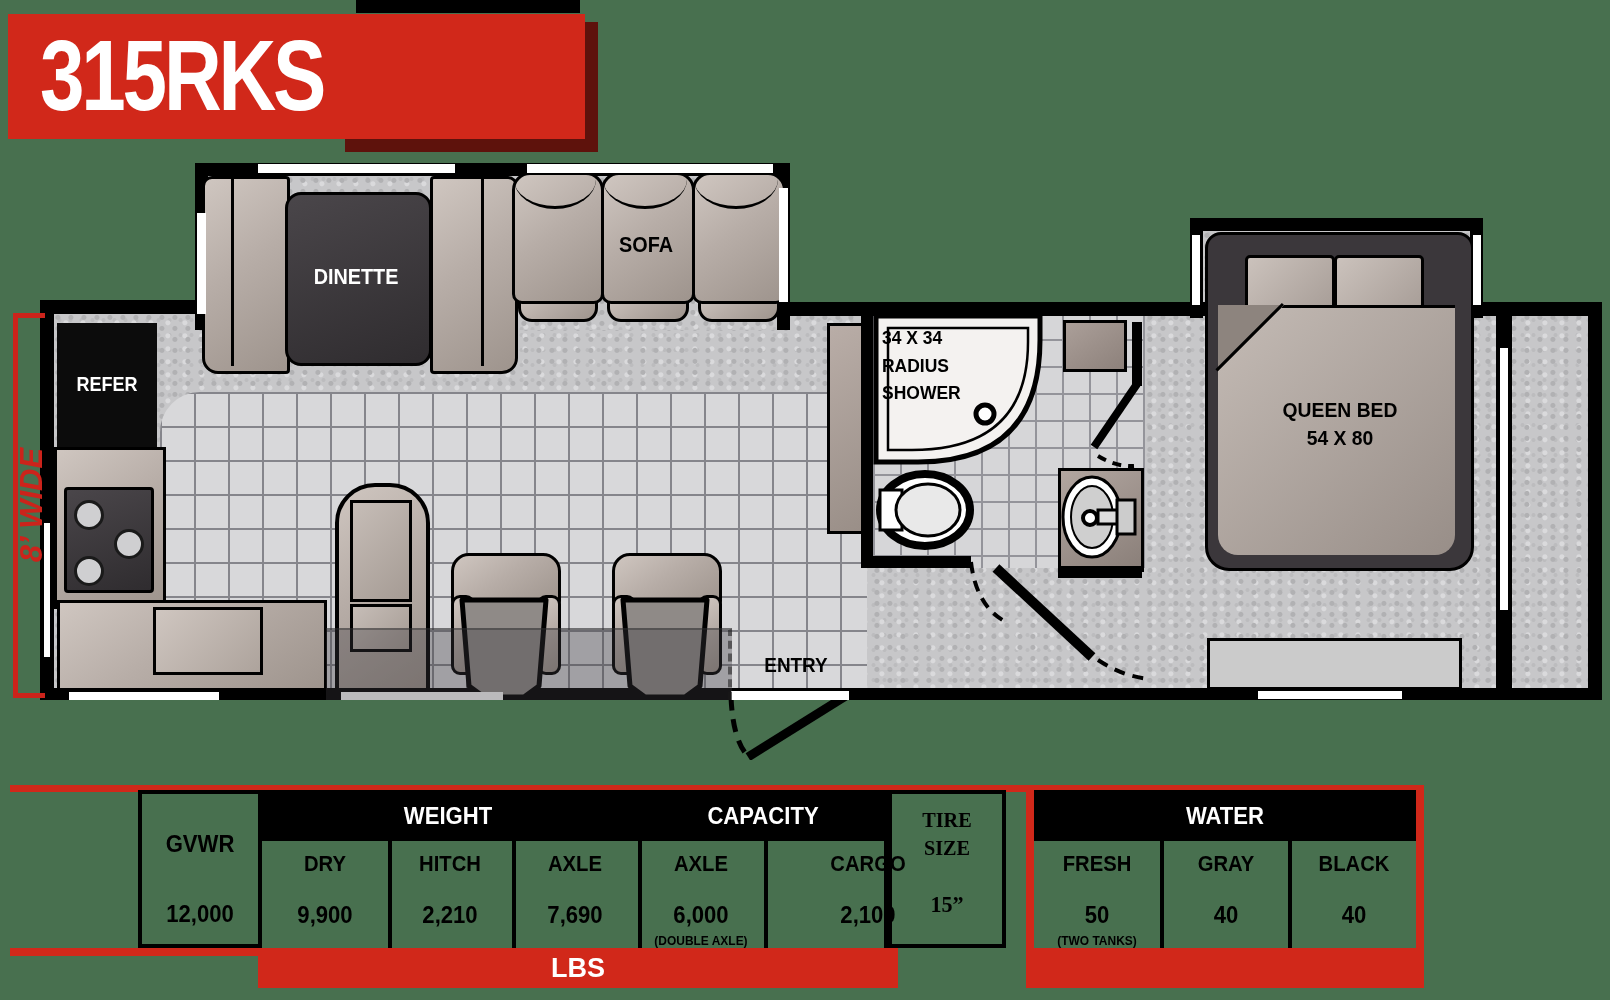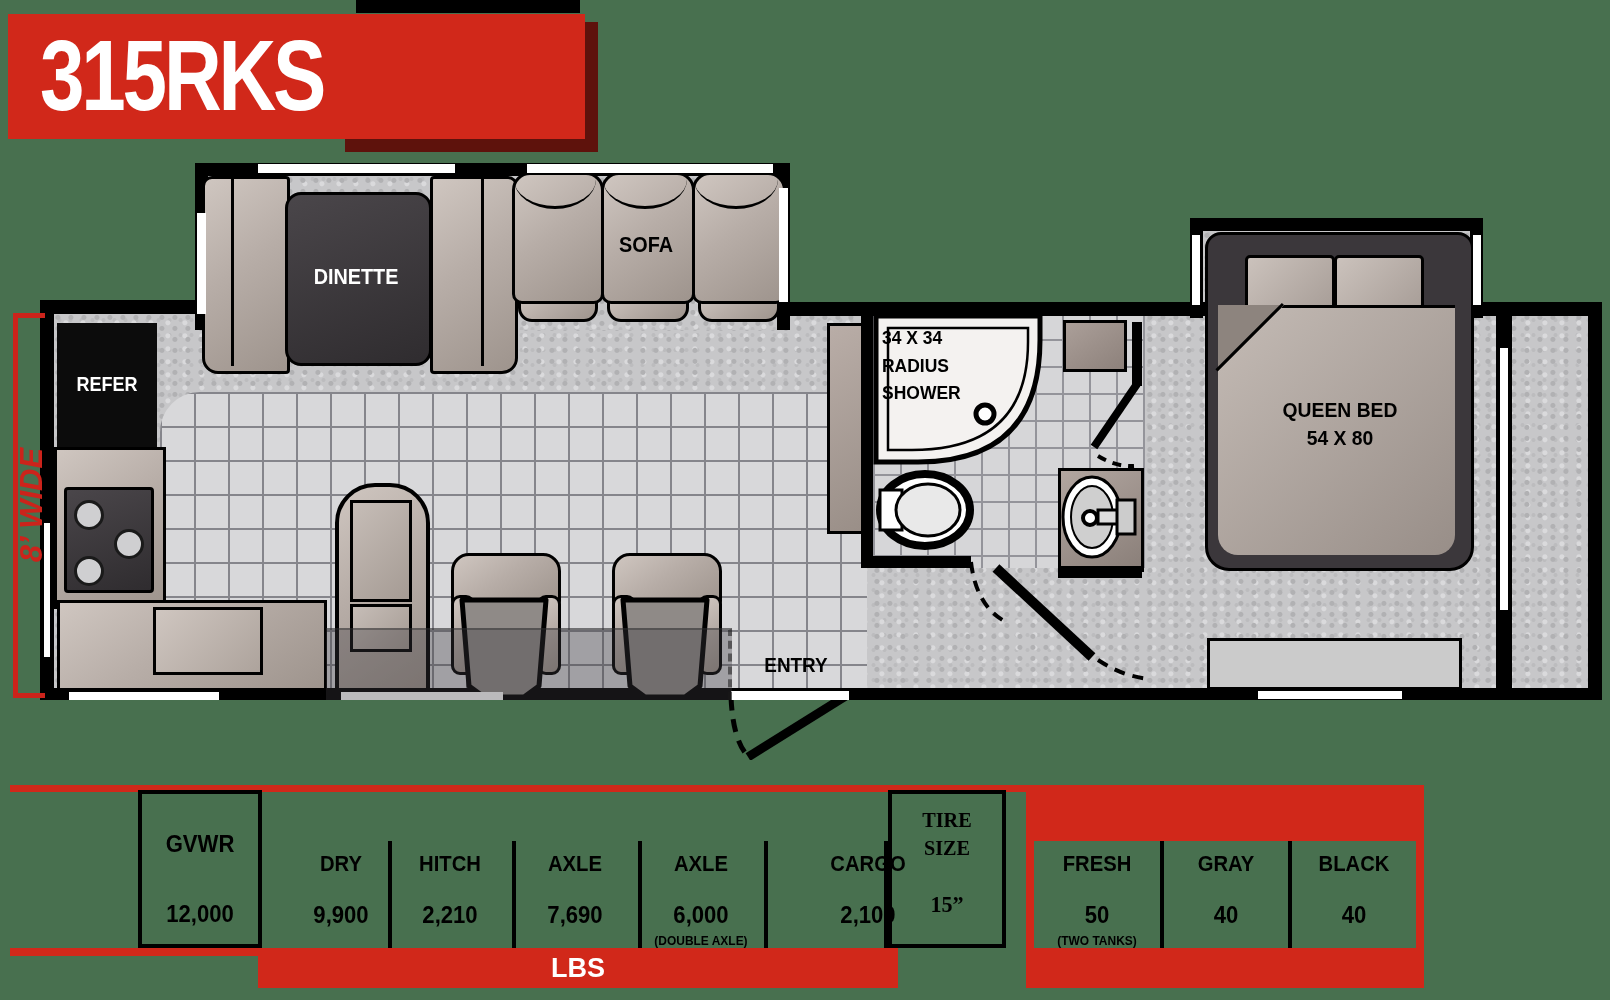--- a/index.html
+++ b/index.html
@@ -203,29 +203,33 @@
   <div class="abs spec">
     <div class="abs red" style="left:0;top:0;width:1414px;height:7px;"></div>
 
     <div class="abs red" style="left:0;top:163px;width:260px;height:8px;"></div>
 
     <div class="abs cellb" style="left:128px;top:5px;width:124px;height:158px;">
       <div class="collab" style="margin-top:36px;font-size:24px;">GVWR</div>
       <div class="colval" style="margin-top:42px;">12,000</div>
     </div>
 
+    <div class="abs" style="left:248px;top:5px;width:630px;height:51px;background:#000;">
+      <div class="hdr" style="position:absolute;left:0;top:12px;width:380px;transform:scaleX(.92);">WEIGHT</div>
+      <div class="hdr" style="position:absolute;left:380px;top:12px;width:250px;transform:scaleX(.92);">CAPACITY</div>
+    </div>
 
     <div class="sep" style="left:248px;"></div>
     <div class="sep" style="left:378px;"></div>
     <div class="sep" style="left:502px;"></div>
     <div class="sep" style="left:628px;"></div>
     <div class="sep" style="left:754px;"></div>
     <div class="sep" style="left:874px;"></div>
 
-    <div class="abs" style="left:268px;top:56px;width:126px;height:107px;">
+    <div class="abs" style="left:252px;top:56px;width:126px;height:107px;">
       <div class="collab" style="margin-top:10px;">DRY</div>
       <div class="colval" style="margin-top:24px;">9,900</div>
     </div>
     <div class="abs" style="left:378px;top:56px;width:124px;height:107px;">
       <div class="collab" style="margin-top:10px;">HITCH</div>
       <div class="colval" style="margin-top:24px;">2,210</div>
     </div>
     <div class="abs" style="left:502px;top:56px;width:126px;height:107px;">
       <div class="collab" style="margin-top:10px;">AXLE</div>
       <div class="colval" style="margin-top:24px;">7,690</div>
@@ -245,20 +249,23 @@
 
     <div class="abs cellb" style="left:878px;top:5px;width:118px;height:158px;font-family:Liberation Serif, serif;">
       <div class="collab" style="margin-top:12px;line-height:1.25;">
         <span style="display:block;">TIRE</span>
         <span style="display:block;">SIZE</span>
       </div>
       <div class="colval" style="margin-top:30px;">15”</div>
     </div>
 
     <div class="abs red" style="left:1016px;top:0;width:398px;height:203px;">
+      <div style="position:absolute;left:8px;top:5px;width:382px;height:51px;background:#000;">
+        <div class="hdr" style="margin-top:12px;transform:scaleX(.92);">WATER</div>
+      </div>
       <div style="position:absolute;left:8px;top:56px;width:382px;height:107px;background:#48704f;">
         <div style="position:absolute;left:126px;top:0;width:4px;height:107px;background:#000;"></div>
         <div style="position:absolute;left:254px;top:0;width:4px;height:107px;background:#000;"></div>
         <div style="position:absolute;left:0;top:0;width:126px;">
           <div class="collab" style="margin-top:10px;">FRESH</div>
           <div class="colval" style="margin-top:24px;">50</div>
           <div class="colnote" style="margin-top:4px;">(TWO TANKS)</div>
         </div>
         <div style="position:absolute;left:130px;top:0;width:124px;">
           <div class="collab" style="margin-top:10px;">GRAY</div>

